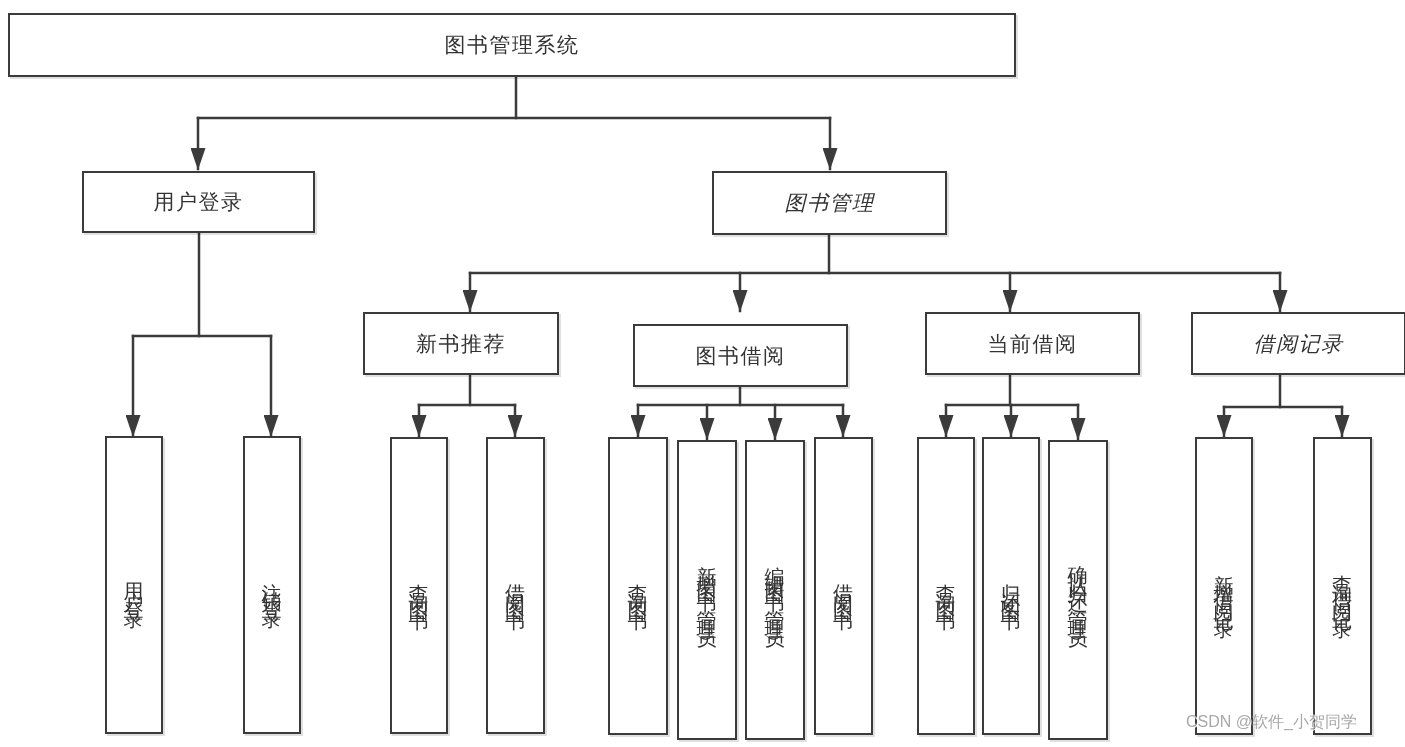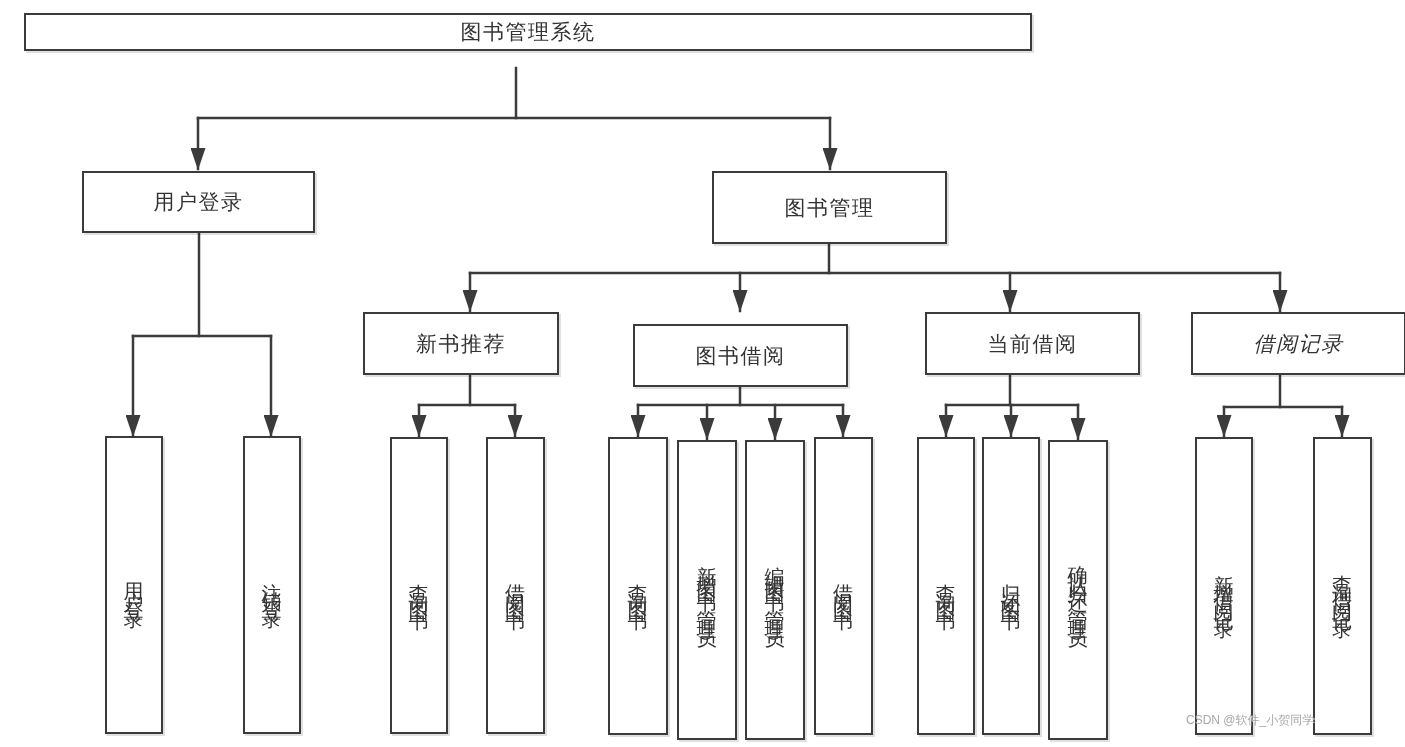--- a/index.html
+++ b/index.html
@@ -30,21 +30,21 @@
     font-size: 20px;
     letter-spacing: 9px;
     line-height: 1;
     text-align: center;
   }
   #watermark {
     position: absolute;
     left: 1186px;
     top: 712px;
     z-index: 3;
-    font-size: 12px;
+    font-size: 16px;
     color: #a8a8a8;
     text-shadow: 1px 1px 0 rgba(255,255,255,0.9);
     white-space: nowrap;
   }
 </style>
 </head>
 <body>
 
 <div id="stage">
 
@@ -91,24 +91,24 @@
       <path d="M1011,405 L1011,436" marker-end="url(#arrow)"></path>
       <path d="M1078,405 L1078,439" marker-end="url(#arrow)"></path>
 
       <path d="M1280,375 L1280,407"></path>
       <path d="M1224,407 L1342,407"></path>
       <path d="M1224,407 L1224,436" marker-end="url(#arrow)"></path>
       <path d="M1342,407 L1342,436" marker-end="url(#arrow)"></path>
     </g>
   </svg>
 
-  <div class="node hnode" style="left:24px; top:13px; width:1008px; height:38px;">图书管理系统</div>
+  <div class="node hnode" style="left:8px; top:13px; width:1008px; height:64px;">图书管理系统</div>
 
   <div class="node hnode" style="left:82px; top:171px; width:233px; height:62px;">用户登录</div>
-  <div class="node hnode" style="left:712px; top:171px; width:235px; height:73px;">图书管理</div>
+  <div class="node hnode" style="left:712px; top:171px; width:235px; height:64px;font-style:italic;">图书管理</div>
 
   <div class="node hnode" style="left:363px; top:312px; width:196px; height:63px;">新书推荐</div>
   <div class="node hnode" style="left:633px; top:324px; width:215px; height:63px;">图书借阅</div>
   <div class="node hnode" style="left:903px; top:312px; width:215px; height:63px;margin-left:22px;">当前借阅</div>
   <div class="node hnode" style="left:1191px; top:312px; width:215px; height:63px;font-style:italic;">借阅记录</div>
 
   <div class="node vnode" style="left:105px; top:436px; width:58px; height:298px;">用户登录</div>
   <div class="node vnode" style="left:243px; top:436px; width:58px; height:298px;">注销登录</div>
 
   <div class="node vnode" style="left:390px; top:437px; width:58px; height:297px;">查询图书</div>

